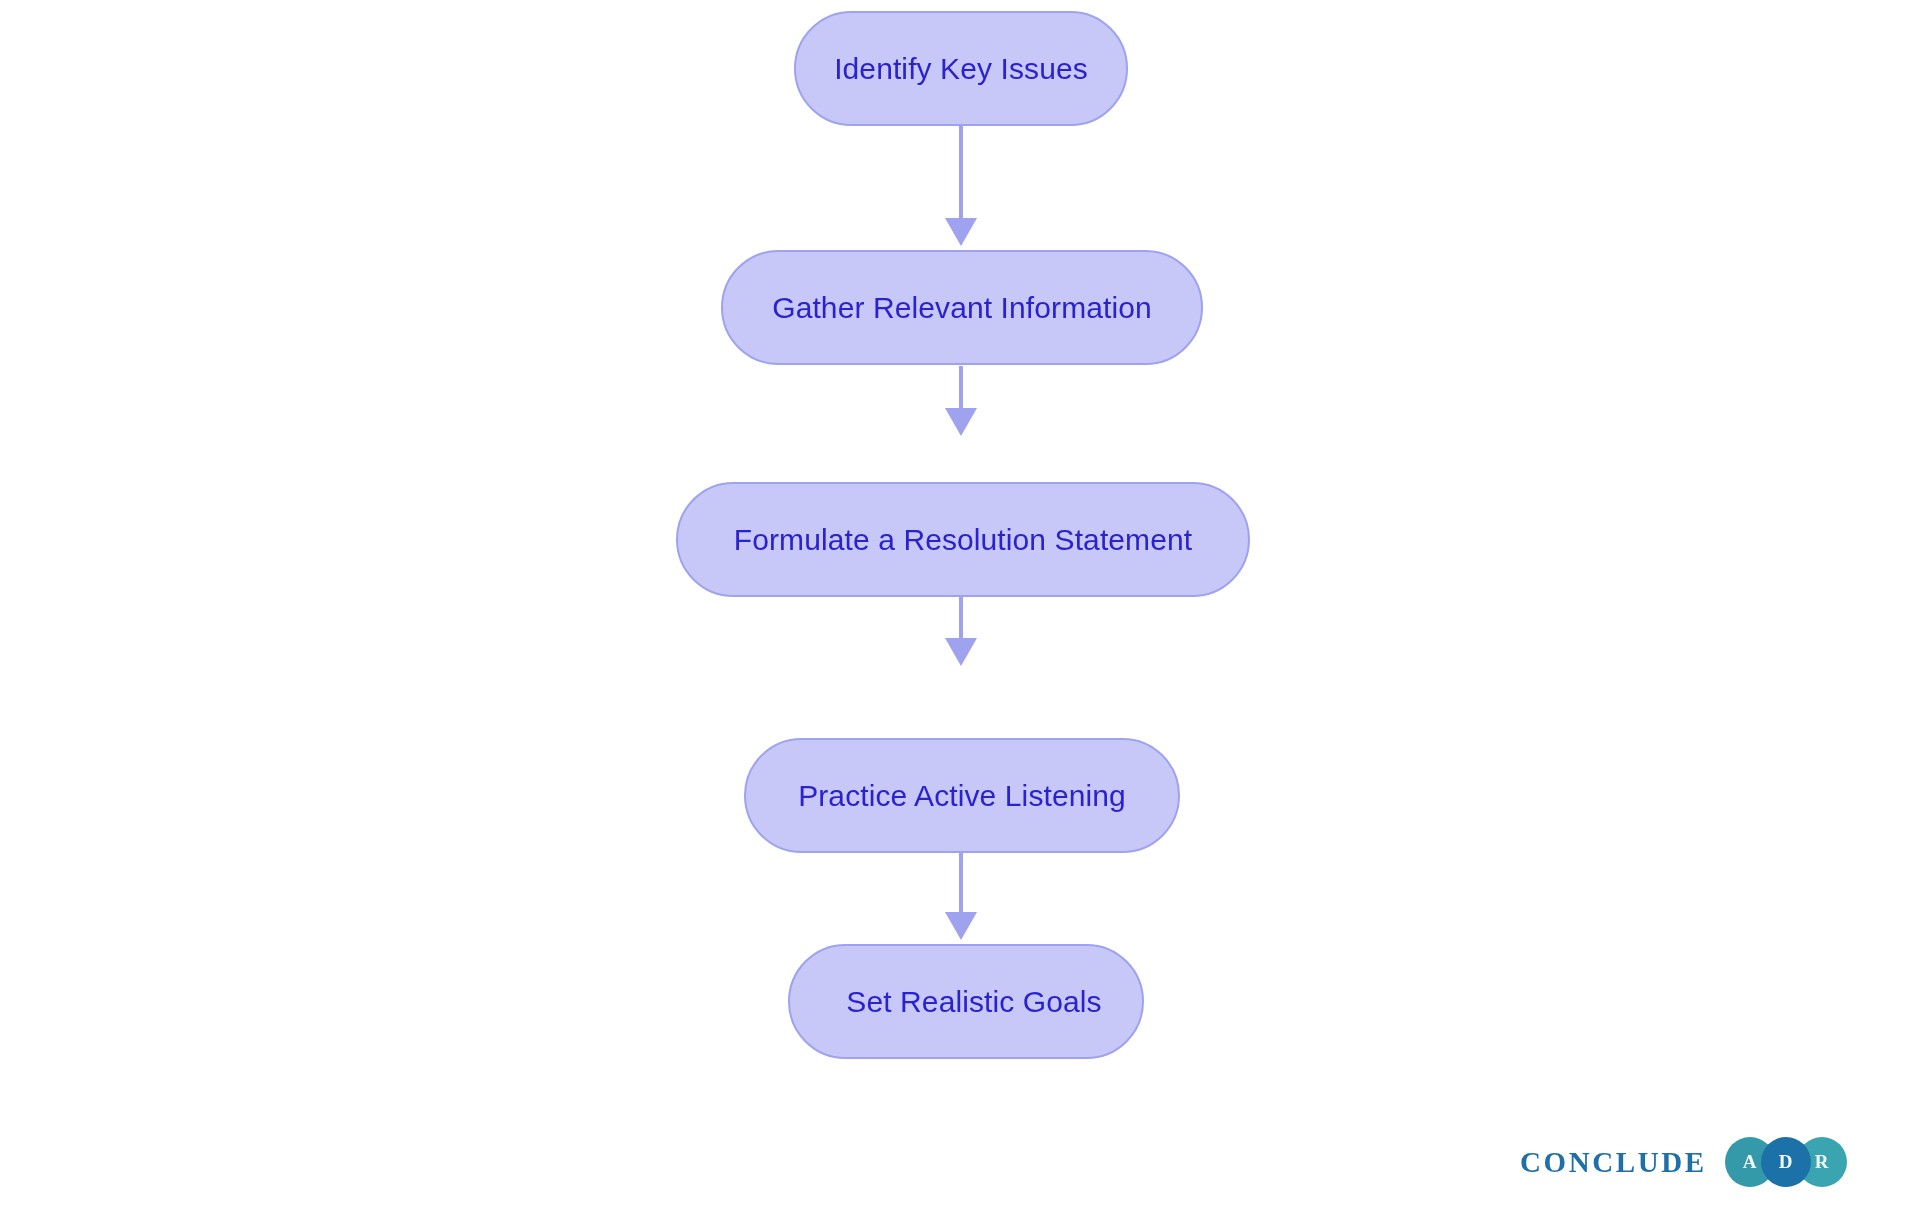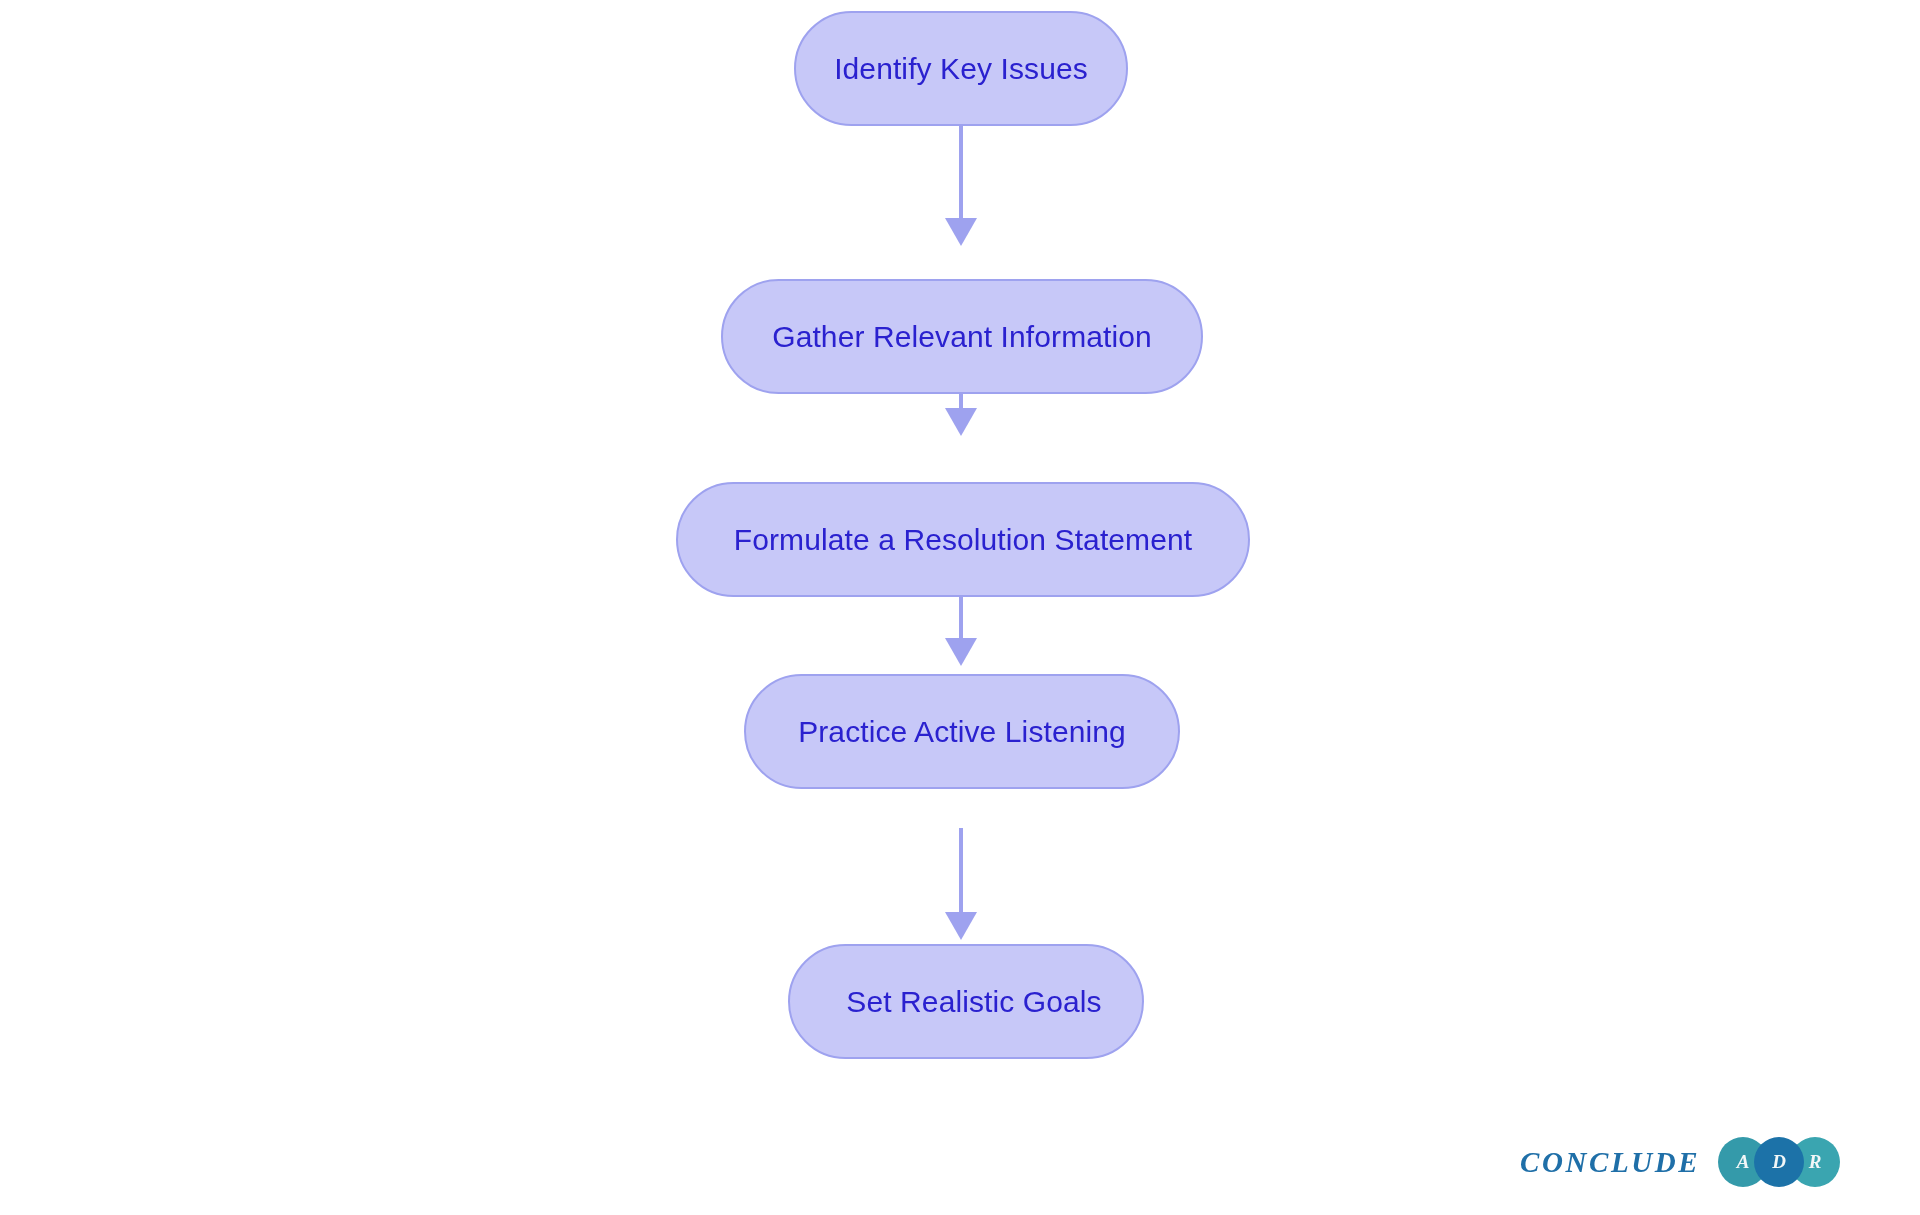--- a/index.html
+++ b/index.html
@@ -51,21 +51,20 @@
 
   
   #logo {
     position: absolute;
     left: 1520px;
     top: 1130px;
     display: flex;
     align-items: center;
     gap: 18px;
     height: 64px;
-    font-style: italic;
   }
 
   #logo-wordmark {
     font-family: "Liberation Serif", serif;
     font-size: 29px;
     font-weight: 700;
     letter-spacing: 2.6px;
     color: #1f6fa8;
     line-height: 1;
     white-space: nowrap;
@@ -115,29 +114,29 @@
       <polygon points="945,638 977,638 961,666" fill="#9ea2ef"></polygon>
 
       <line x1="961" y1="828" x2="961" y2="916" stroke="#9ea2ef" stroke-width="4"></line>
       <polygon points="945,912 977,912 961,940" fill="#9ea2ef"></polygon>
     </svg>
 
     <div class="node" id="node-1" style="left: 794px; top: 11px; width: 334px; height: 115px; background: rgb(199, 200, 248); border-color: rgb(158, 162, 239);">
       <span class="node-label" style="color: rgb(42, 33, 207);">Identify Key Issues</span>
     </div>
 
-    <div class="node" id="node-2" style="left: 721px; top: 250px; width: 482px; height: 115px; background: rgb(199, 200, 248); border-color: rgb(158, 162, 239); margin-top: 29px;">
+    <div class="node" id="node-2" style="left: 721px; top: 250px; width: 482px; height: 115px; background: rgb(199, 200, 248); border-color: rgb(158, 162, 239);">
       <span class="node-label" style="color: rgb(42, 33, 207);">Gather Relevant Information</span>
     </div>
 
     <div class="node" id="node-3" style="left: 676px; top: 482px; width: 574px; height: 115px; background: rgb(199, 200, 248); border-color: rgb(158, 162, 239); justify-content: center;">
       <span class="node-label" style="color: rgb(42, 33, 207);">Formulate a Resolution Statement</span>
     </div>
 
-    <div class="node" id="node-4" style="left: 744px; top: 674px; width: 436px; height: 115px; background: rgb(199, 200, 248); border-color: rgb(158, 162, 239);">
+    <div class="node" id="node-4" style="left: 744px; top: 738px; width: 436px; height: 115px; background: rgb(199, 200, 248); border-color: rgb(158, 162, 239);">
       <span class="node-label" style="color: rgb(42, 33, 207);">Practice Active Listening</span>
     </div>
 
     <div class="node" id="node-5" style="left: 788px; top: 944px; width: 356px; height: 115px; background: rgb(199, 200, 248); border-color: rgb(158, 162, 239);">
       <span class="node-label" style="color: rgb(42, 33, 207); margin-left: 16px;">Set Realistic Goals</span>
     </div>
 
   </div>
 
   <div id="logo">

